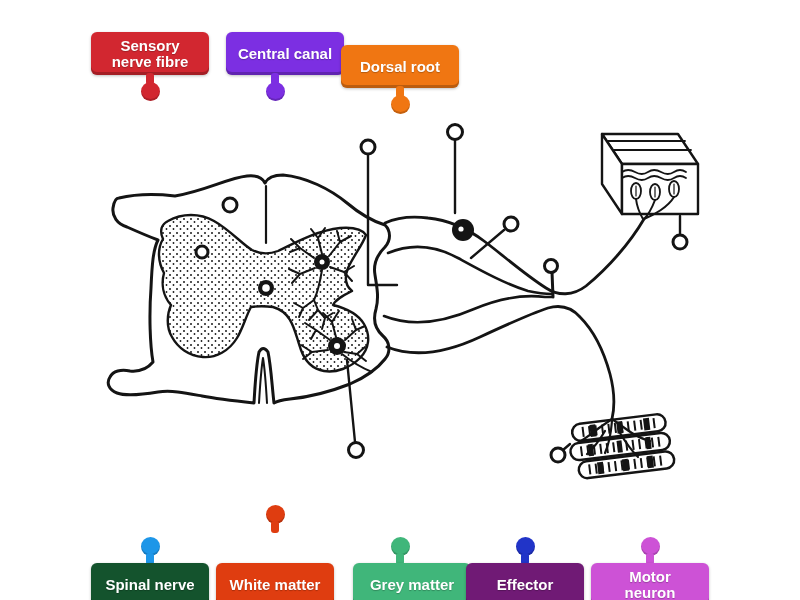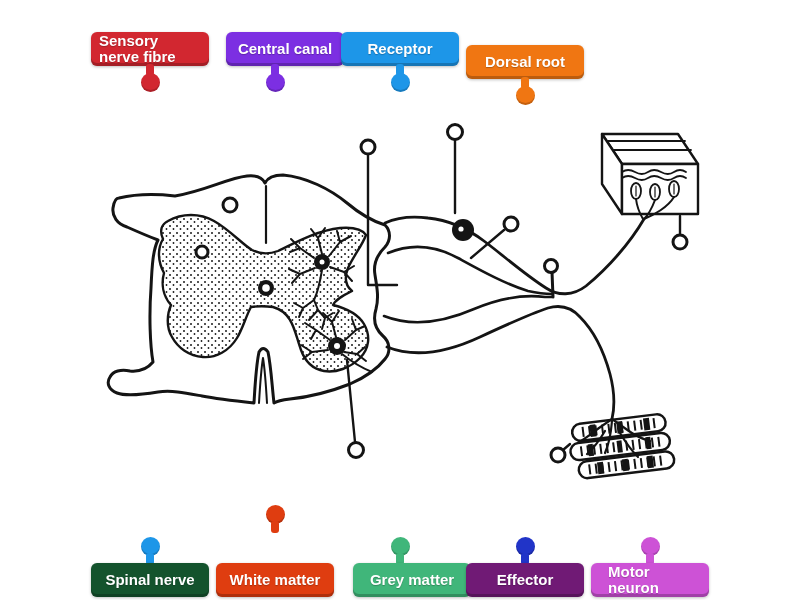--- a/index.html
+++ b/index.html
@@ -2,22 +2,22 @@
 <html><head>
 <meta charset="utf-8">
 <style>
   html,body{margin:0;padding:0;background:#fff;}
   #stage{position:relative;width:800px;height:600px;background:#fff;overflow:hidden;
          font-family:"Liberation Sans",sans-serif;}
   .row{position:absolute;left:91px;display:flex;gap:7px;}
   .row-top{top:32px;}
   .row-bottom{top:505px;}
   .cell{width:118px;display:flex;flex-direction:column;align-items:center;}
-  .chip{width:118px;height:34px;box-sizing:border-box;border-radius:6px;
-        display:flex;align-items:center;justify-content:center;text-align:left;
+  .chip{width:118px;height:43px;box-sizing:border-box;border-radius:6px;
+        display:flex;align-items:center;justify-content:center;text-align:center;
         padding:2px 8px;color:#fff;font-weight:700;font-size:15px;line-height:16px;
         background-image:linear-gradient(rgba(255,255,255,.16),rgba(255,255,255,0) 45%,rgba(0,0,0,.06));
         box-shadow:inset 0 -3px 0 rgba(0,0,0,.22), 0 1px 3px rgba(0,0,0,.25);
         text-shadow:0 1px 1px rgba(0,0,0,.25);cursor:grab;}
   .row-bottom .cell:last-child .chip{padding:16px 17px;}
   .stem{width:8px;height:12px;border-radius:3px;margin-top:-2px;}
   .ball{width:19px;height:19px;border-radius:50%;margin-top:-3px;
         box-shadow:inset 0 -2px 0 rgba(0,0,0,.18);}
   .row-bottom .cell{flex-direction:column-reverse;}
   .row-bottom .stem{margin-top:0;margin-bottom:-2px;}
@@ -137,25 +137,20 @@
       <div class="chip" style="background: rgb(210, 39, 48);">Sensory nerve fibre</div>
       <div class="stem" style="background: rgb(210, 39, 48);"></div>
       <div class="ball" style="background: rgb(210, 39, 48);"></div>
     </div>
     <div class="cell">
       <div class="chip" style="background: rgb(124, 47, 226); margin-left: 20px;">Central canal</div>
       <div class="stem" style="background: rgb(124, 47, 226);"></div>
       <div class="ball" style="background: rgb(124, 47, 226);"></div>
     </div>
     <div class="cell">
-      <div class="chip" style="background: rgb(29, 150, 232);">Receptor</div>
-      <div class="stem" style="background: rgb(29, 150, 232);"></div>
-      <div class="ball" style="background: rgb(29, 150, 232);"></div>
-    </div>
-    <div class="cell">
       <div class="chip" style="background: rgb(240, 118, 18); margin-top: 13px;">Dorsal root</div>
       <div class="stem" style="background: rgb(240, 118, 18);"></div>
       <div class="ball" style="background: rgb(240, 118, 18);"></div>
     </div>
   </div>
 
   <div class="row row-bottom">
     <div class="cell">
       <div class="chip" style="background: #14532d;">Spinal nerve</div>
       <div class="stem" style="background: rgb(29, 150, 232);"></div>

